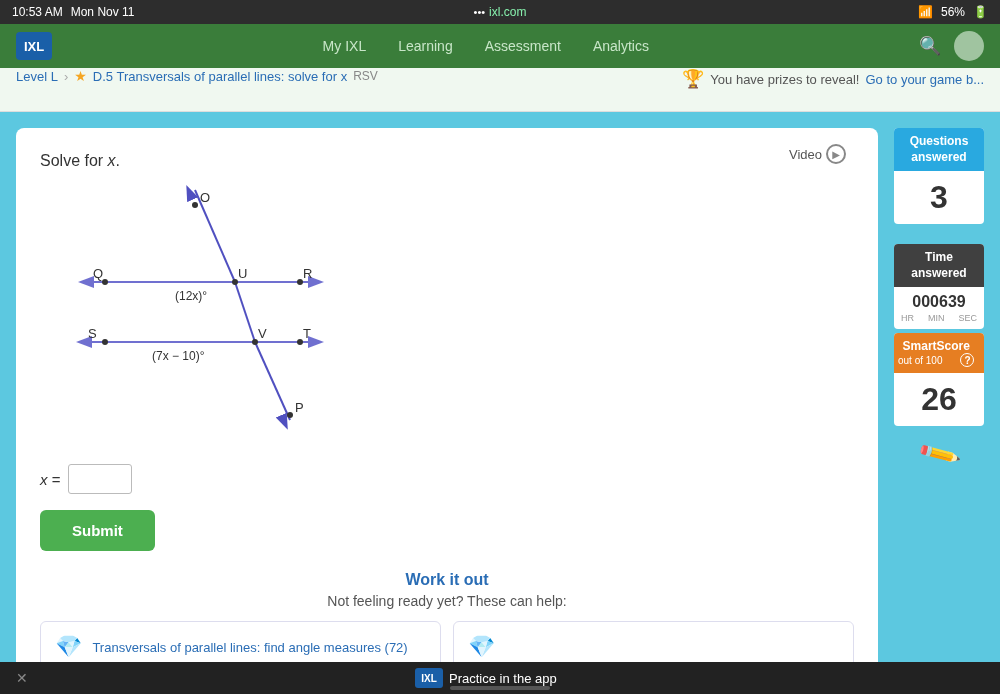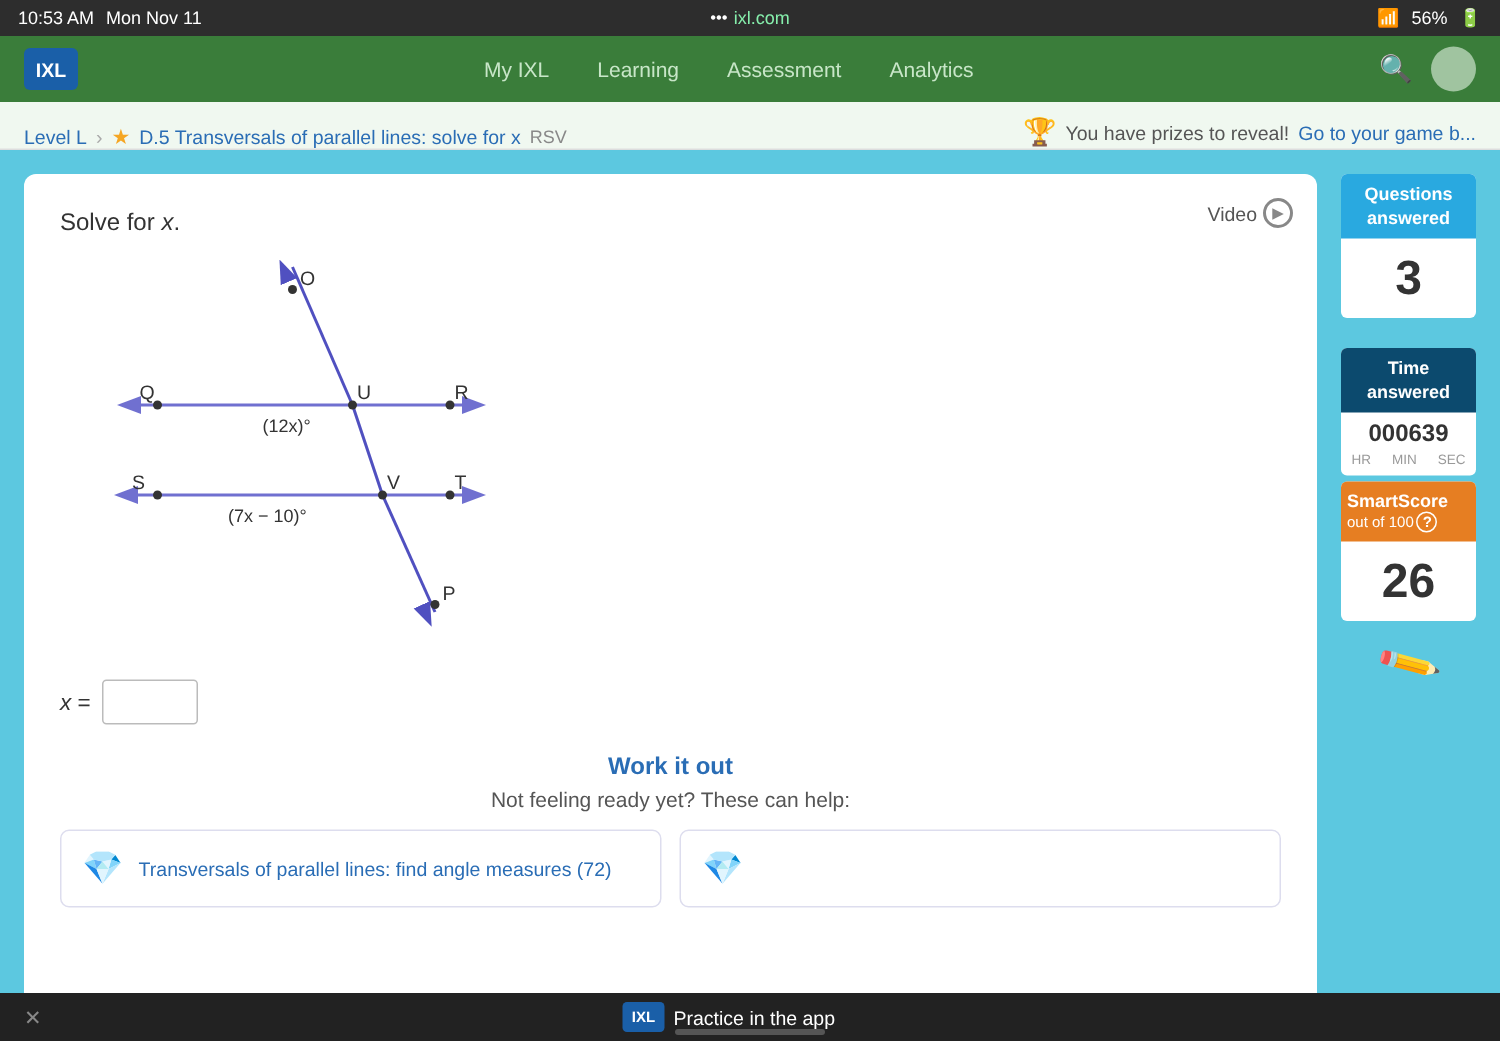--- a/index.html
+++ b/index.html
@@ -35,23 +35,23 @@
     .nav-link { color: #c8e6c8; font-size: 14px; cursor: pointer; }
     .nav-right { display: flex; align-items: center; gap: 12px; }
     .search-icon-nav { color: white; font-size: 18px; cursor: pointer; }
     .avatar-circle { width: 30px; height: 30px; background: #a0c4a0; border-radius: 50%; }
 
     
     .breadcrumb-bar {
       background: #f0f8f0;
       border-bottom: 1px solid #ddd;
       padding: 0 16px;
-      height: 32px;
-      display: flex;
-      align-items: flex-end;
+      height: 44px;
+      display: flex;
+      align-items: flex-start;
       justify-content: space-between;
     }
     .breadcrumb-left { display: flex; align-items: center; gap: 6px; font-size: 13px; color: #555; }
     .breadcrumb-sep { color: #aaa; }
     .breadcrumb-star { color: #f5a623; font-size: 14px; }
     .breadcrumb-link { color: #2a6db5; cursor: pointer; font-size: 13px; }
     .breadcrumb-tag { color: #888; font-size: 12px; }
     .prize-notice { display: flex; align-items: center; gap: 6px; font-size: 13px; color: #555; }
     .trophy-icon { font-size: 18px; }
 
@@ -71,21 +71,21 @@
       border-radius: 8px;
       flex: 1;
       padding: 24px;
       position: relative;
       overflow: hidden;
     }
 
     .video-button {
       position: absolute;
       top: 16px;
-      right: 16px;
+      right: 32px;
       display: flex;
       align-items: center;
       gap: 4px;
       color: #555;
       font-size: 13px;
       cursor: pointer;
     }
     .video-circle {
       width: 20px; height: 20px;
       border: 2px solid #888;
@@ -172,21 +172,21 @@
       line-height: 1.3;
     }
     .stat-value {
       font-size: 32px;
       font-weight: bold;
       color: #333;
       padding: 8px 4px;
     }
 
     .time-header {
-      background: #0c4a6e;
+      background: #404040;
       color: white;
       font-size: 12px;
       font-weight: bold;
       padding: 6px 4px;
       border-radius: 4px 4px 0 0;
       line-height: 1.3;
       text-align: center;
     }
     .time-box { background: white; border-radius: 4px; margin-bottom: 4px; }
     .time-digits {
@@ -378,20 +378,21 @@
       </svg>
     </div>
 
     
     <div class="answer-row">
       <span class="answer-label"><span>x</span> =</span>
       <input class="answer-input" type="text" placeholder="" style="">
     </div>
 
     
+    <button class="submit-btn">Submit</button>
 
     
     <div class="work-it-out">
       <div class="work-it-out-title">Work it out</div>
       <div class="work-it-out-sub">Not feeling ready yet? These can help:</div>
       <div class="help-cards">
         <div class="help-card">
           <span class="help-card-icon">💎</span>
           <span class="help-card-text">Transversals of parallel lines: find angle measures (72)</span>
         </div>
@@ -427,21 +428,21 @@
         <span class="time-label">HR</span>
         <span class="time-label">MIN</span>
         <span class="time-label">SEC</span>
       </div>
     </div>
 
     <div class="smart-score-box">
       <div class="smart-score-header">
         <div>
           <div>SmartScore</div>
-          <div style="display:flex;align-items:center;gap:2px;">
+          <div style="display:flex;align-items:center;gap:18px;">
             <span class="smart-score-sub">out of 100</span>
             <span style="width:14px;height:14px;border:1px solid white;border-radius:50%;font-size:10px;display:flex;align-items:center;justify-content:center;">?</span>
           </div>
         </div>
       </div>
       <div class="smart-score-value">26</div>
     </div>
 
     <button class="pencil-btn">
       <span class="pencil-icon">✏️</span>

